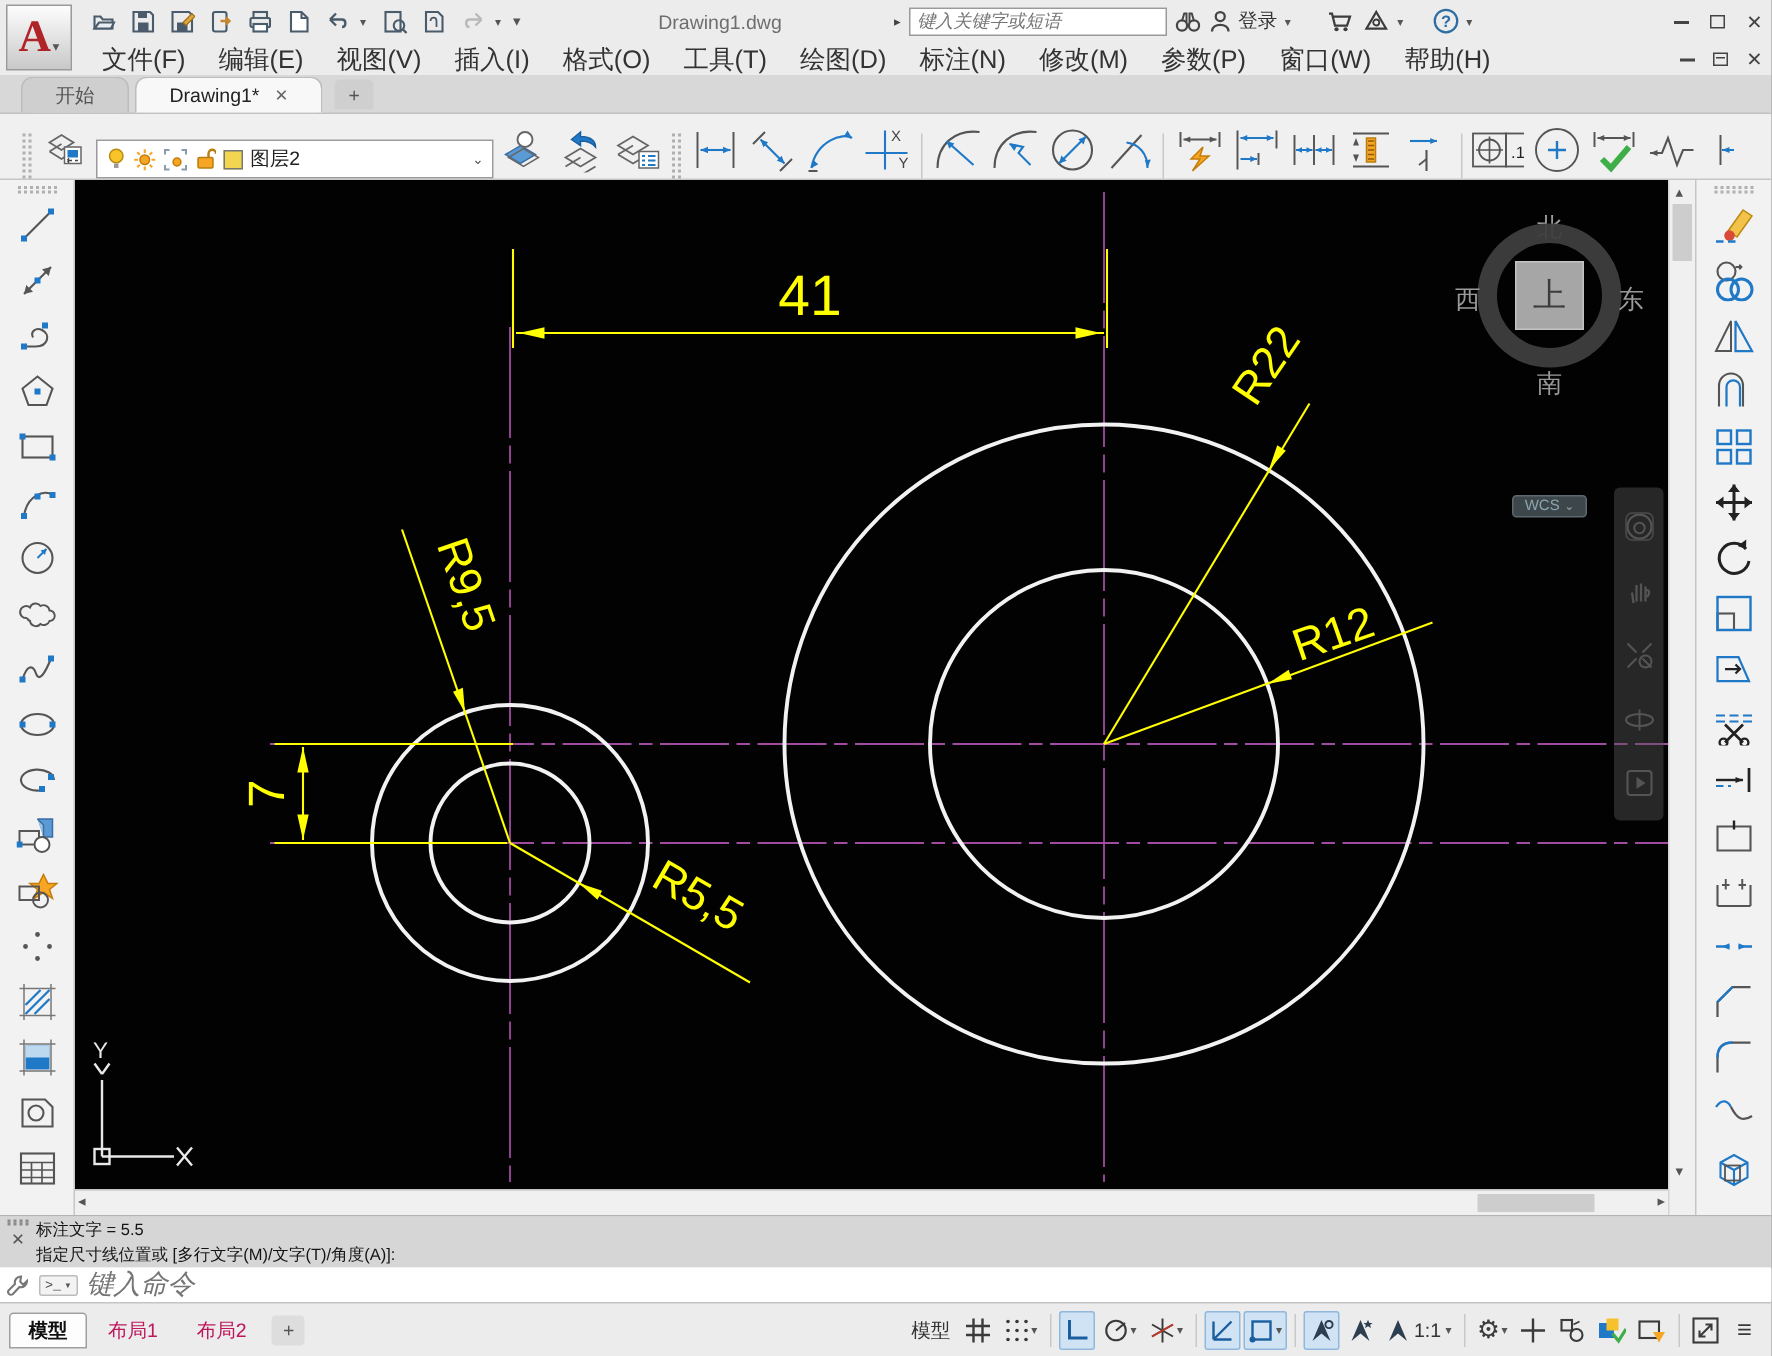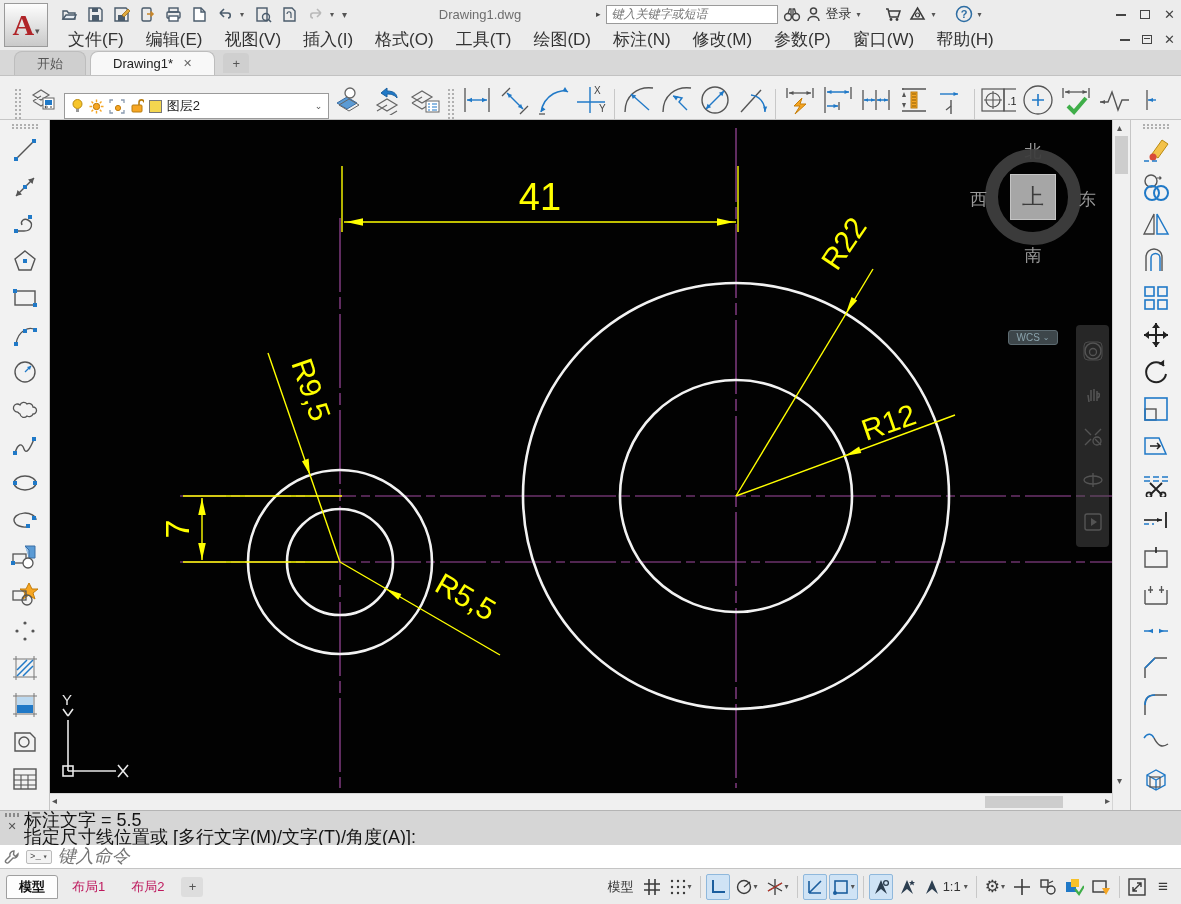--- a/index.html
+++ b/index.html
@@ -91,21 +91,21 @@
   .vs-up   { position:absolute; top:2px; left:4px; font-size:10px; color:#555; }
   .vs-down { position:absolute; top:655px; left:4px; font-size:10px; color:#555; }
   .vs-thumb{ position:absolute; top:16px; left:2px; width:13px; height:38px; background:#cdcdcd; }
 
   
   .cmdpanel { height:58px; border-top:1px solid #b4b4b4; display:flex; flex-direction:column; }
   .cmdhist { height:34px; background:#d6d6d6; display:flex; }
   .cmd-side { width:24px; display:flex; flex-direction:column; align-items:center; padding-top:2px; gap:3px; }
   .cmd-grip { width:14px; height:4px; border-top:2px dotted #8a8a8a; border-bottom:2px dotted #8a8a8a; }
   .cmd-x { font-size:11px; color:#555; }
-  .cmd-lines { font-size:18px; color:#141414; line-height:17px; padding-top:1px; }
+  .cmd-lines { font-size:11px; color:#141414; line-height:17px; padding-top:1px; }
   .cmdinput { height:24px; background:#fff; display:flex; align-items:center; gap:6px; padding-left:4px; }
   .wrench { color:#777; }
   .promptchip { display:flex; align-items:center; gap:2px; border:1px solid #bbb; background:#f3f3f3; border-radius:2px; padding:1px 3px;
      font-size:9px; color:#444; font-family:"Liberation Mono",monospace; }
   .cmd-in { border:none; outline:none; flex:1; font-size:18px; font-style:italic; color:#888; font-family:"Liberation Sans",sans-serif; }
 
   
   .statusbar { height:36px; background:#ececec; border-top:1px solid #c4c4c4; display:flex; align-items:center; padding:0 6px; }
   .ltab { height:24px; padding:0 12px; display:flex; align-items:center; font-size:13px; color:#be185d; border-radius:3px 3px 0 0; margin-right:2px; }
   .ltab.active { background:#fdfdfd; border:1px solid #9f9f9f; font-weight:bold; color:#111; }

